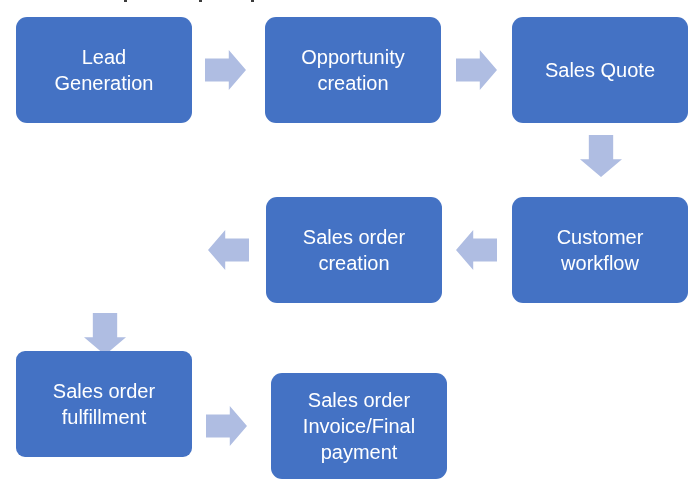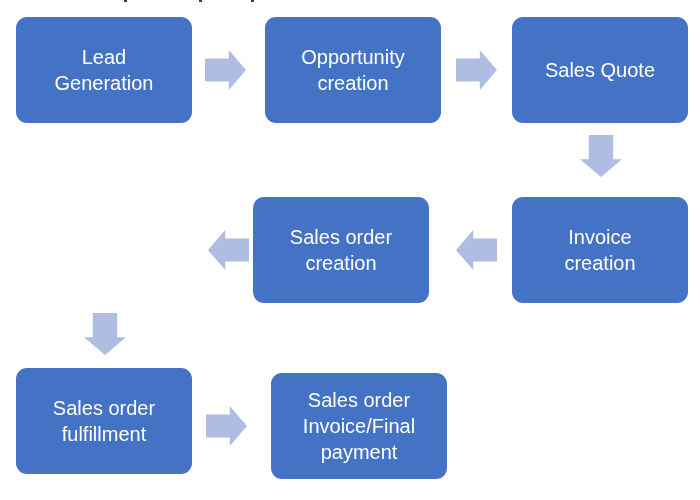--- a/index.html
+++ b/index.html
@@ -31,23 +31,23 @@
     text-align: center;
     font-size: 20px;
     line-height: 26px;
     padding: 0 21px;
   }
   
   .n0 { left: 16px;  top: 17px; }
   .n1 { left: 265px; top: 17px; justify-content: center; }
   .n2 { left: 512px; top: 17px; }
   .n3 { left: 512px; top: 197px; }
-  .n4 { left: 253px; top: 197px; }
+  .n4 { left: 266px; top: 197px; }
   .n5 { left: 16px;  top: 197px; }
-  .n6 { left: 16px;  top: 368px; }
+  .n6 { left: 16px;  top: 351px; border-radius: 9px; }
   .n7 { left: 271px; top: 373px; }
   .arrow {
     position: absolute;
     background: var(--arrow-fill);
   }
   .arrow.right {
     width: 41px; height: 40px;
     clip-path: polygon(0% 21%, 58% 21%, 58% 0%, 100% 50%, 58% 100%, 58% 79%, 0% 79%);
   }
   .arrow.left {
@@ -96,21 +96,21 @@
     <span>Opportunity creation</span>
   </div>
   <div class="arrow right a1"></div>
 
   <div class="node n2">
     <span>Sales Quote</span>
   </div>
   <div class="arrow down a2"></div>
 
   <div class="node n3">
-    <span>Invoice creation</span>
+    <span>Customer workflow</span>
   </div>
   <div class="arrow left a3"></div>
 
   <div class="node n4">
     <span>Sales order creation</span>
   </div>
   <div class="arrow left a4"></div>
 
   <div class="arrow down a5"></div>
 

